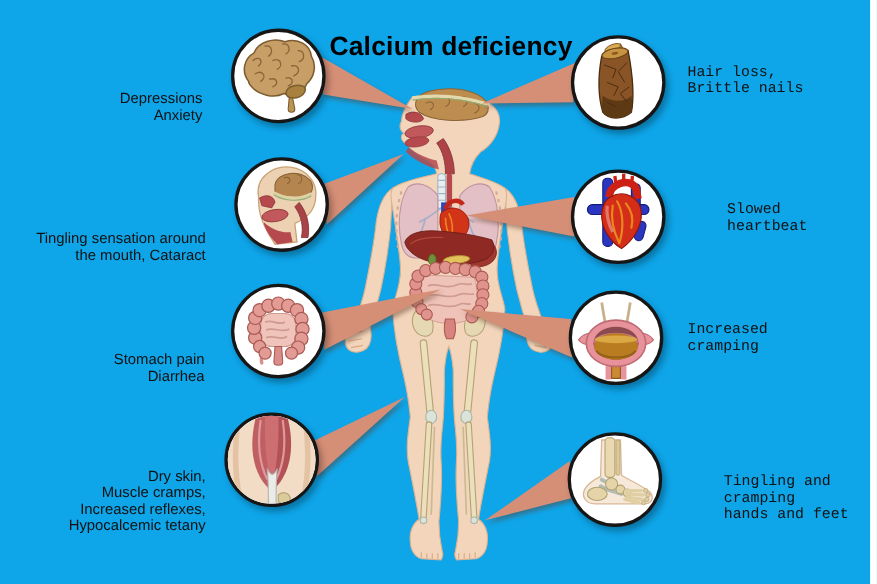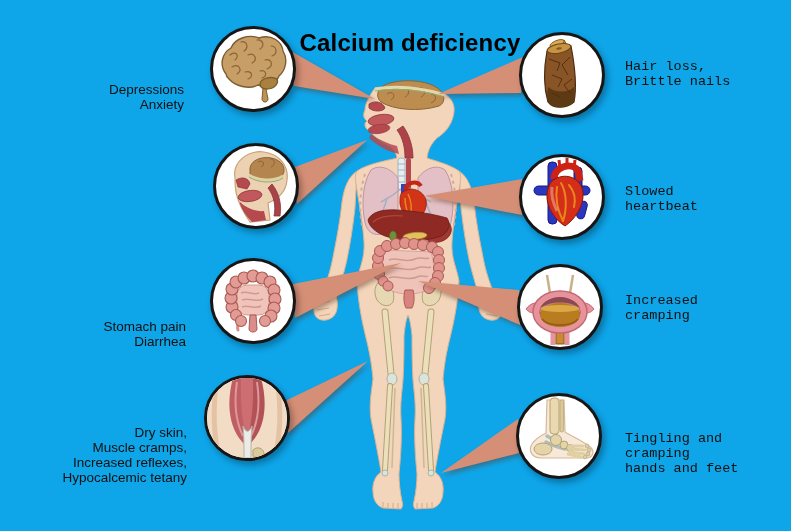--- a/index.html
+++ b/index.html
@@ -213,20 +213,22 @@
           <path d="M54,13 C59,12 60,19 55,21"></path>
         </g>
       <path d="M33,29 C42,35 58,36 67,30" stroke="#ddd2a4" stroke-width="3" fill="none"></path>
       <path d="M33,31 C42,37 58,38 67,32" stroke="#8fae77" stroke-width="1" fill="none"></path>
       <path d="M20,34 C26,30 33,32 34,38 L31,43 L22,41 Z" fill="#b5494e" stroke="#8a3438" stroke-width=".7"></path>
       <ellipse cx="34" cy="50" rx="12" ry="5.5" transform="rotate(-8 34 50)" fill="#c0585c" stroke="#93393d" stroke-width=".8"></ellipse>
       <path d="M24,56 C30,62 40,66 48,65 L50,74 L36,76 C30,70 26,64 24,58 Z" fill="#b5494e"></path>
       <path d="M52,42 C58,50 60,60 58,70 L64,70 C66,58 63,47 56,38 Z" fill="#a84348" stroke="#8a3438" stroke-width=".8"></path>
     </svg>
   </div>
+  <div class="lbl left" style="right:604px;top:185px">Tingling sensation around
+the mouth, Cataract</div>
 
   <div class="circle" style="left:210px;top:258px">
     <svg viewBox="0 0 80 80">
       <rect x="24" y="24" width="32" height="30" rx="10" fill="#f0c4bb" stroke="#cf9a90"></rect>
       <g stroke="#cf9a90" stroke-width="1.6" fill="none">
         <path d="M28,32 C34,29 40,35 46,32"></path>
           <path d="M29,39 C36,36 43,42 50,38"></path>
           <path d="M29,46 C35,43 42,49 48,45"></path>
       </g>
       <path d="M37,54 L36,68 C36,72 44,72 44,68 L43,54 Z" fill="#db8d89" stroke="#aa5a52"></path>
@@ -310,21 +312,21 @@
       </g>
       <path d="M33,22 C45,15 60,22 61,36 C62,50 52,63 43,69 C33,63 24,50 25,37 C26,28 29,24 33,22 Z" fill="#d42d18" stroke="#8e1407" stroke-width="1"></path>
       <g stroke="#e8871e" stroke-width="2" fill="none" stroke-linecap="round">
         <path d="M39,26 C45,36 45,52 41,64"></path>
           <path d="M35,30 C33,42 36,54 41,64"></path>
           <path d="M47,28 C52,34 54,42 52,50"></path>
       </g>
       <path d="M30,30 C29,38 31,46 35,54" stroke="rgba(255,255,255,.35)" stroke-width="3" fill="none"></path>
     </svg>
   </div>
-  <div class="lbl right" style="left:625px;top:184px">Slowed
+  <div class="lbl right" style="left:661px;top:184px">Slowed
 heartbeat</div>
 
   <div class="circle" style="left:517px;top:264px">
     <svg viewBox="0 0 80 80">
       <g stroke="#c8b088" stroke-width="2.5">
           <path d="M27,8 L30,26"></path>
           <path d="M53,8 L50,26"></path>
         </g>
       <path d="M6,42 C10,36 18,34 24,37 L20,46 C14,47 9,46 6,42 Z" fill="#e8929c" stroke="#c06a74" stroke-width="1"></path>
       <path d="M74,42 C70,36 62,34 56,37 L60,46 C66,47 71,46 74,42 Z" fill="#e8929c" stroke="#c06a74" stroke-width="1"></path>
@@ -362,16 +364,16 @@
           <path d="M49,58 L62,61"></path>
       </g>
       <g fill="#e0cfa2" stroke="#b3a273" stroke-width=".6">
         <circle cx="68" cy="50" r="2"></circle>
           <circle cx="70" cy="54" r="2"></circle>
           <circle cx="69" cy="58" r="2"></circle>
           <circle cx="66" cy="61" r="1.8"></circle>
       </g>
     </svg>
   </div>
-  <div class="lbl right" style="left:625px;top:431px">Tingling and cramping
+  <div class="lbl right" style="left:658px;top:431px">Tingling and cramping
 hands and feet</div>
 
 </div>
 
 </body></html>

